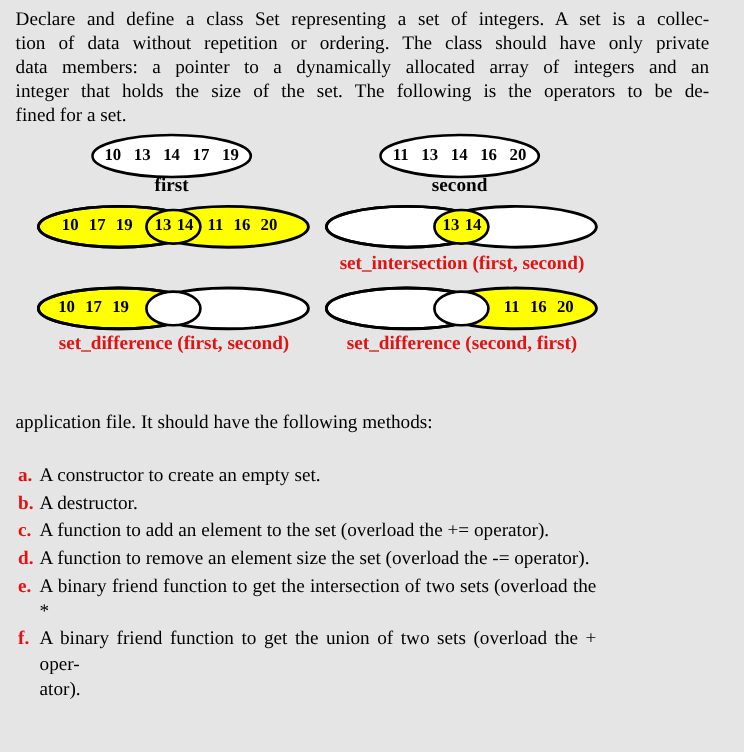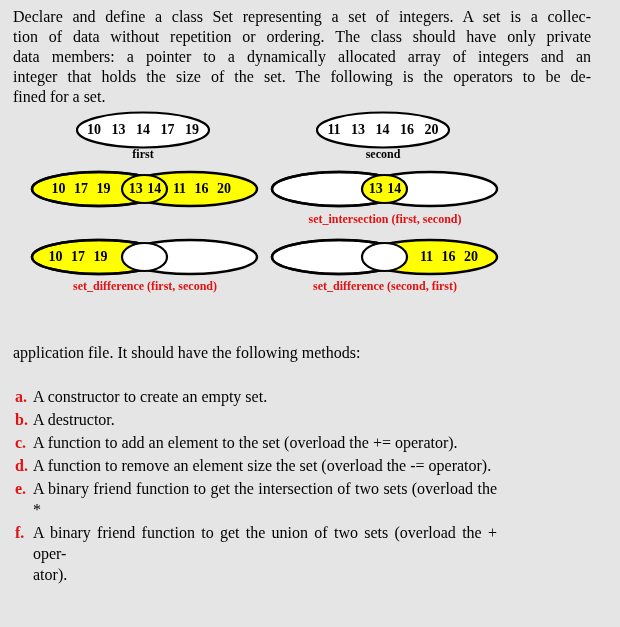--- a/index.html
+++ b/index.html
@@ -13,21 +13,21 @@
   .list{position:absolute;left:15px;top:386px;width:490px;font-size:16px;line-height:21px;}
   .item{display:flex;margin-bottom:2px;}
   .letter{flex:0 0 18px;color:#e31212;font-weight:bold;}
   .itext{width:464px;}
   .jl{text-align:justify;text-align-last:justify;}
   .dsvg{position:absolute;}
   .nums{position:absolute;transform:translateX(-50%);font-weight:bold;font-size:14px;
         line-height:18px;word-spacing:5px;white-space:nowrap;}
   .nums.wide{word-spacing:7px;}
   .nums.mid{word-spacing:1px;}
-  .dlabel{position:absolute;transform:translateX(-50%);font-weight:bold;font-size:12px;
+  .dlabel{position:absolute;transform:translateX(-50%);font-weight:bold;font-size:16px;
         line-height:17px;white-space:nowrap;}
   .dlabel.red{color:#e31212;}
 </style>
 </head>
 <body>
 
 <div class="page">
 
   <div class="para p1">
     <div class="jline">Declare and define a class Set representing a set of integers. A set is a collec-</div>

